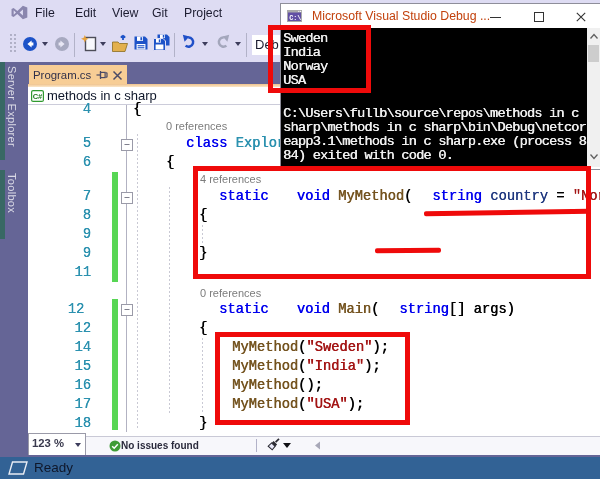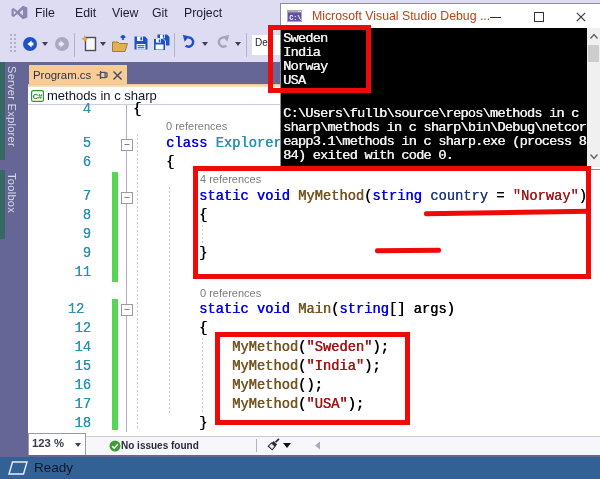--- a/index.html
+++ b/index.html
@@ -1,21 +1,21 @@
 <!DOCTYPE html>
 <html><head>
 <meta charset="utf-8">
 <style>
   html,body{margin:0;padding:0;}
   #page{position:relative;width:600px;height:479px;overflow:hidden;background:#fff;
         font-family:"Liberation Sans",sans-serif;}
   .abs{position:absolute;}
   .mono{font-family:"Liberation Mono",monospace;}
   .code{font-family:"Liberation Mono",monospace;font-size:13.75px;line-height:19px;white-space:pre;color:#000;text-shadow:0.4px 0 0 currentColor;}
-  .k{color:#0000ee;} .t{color:#2b91af;} .m{color:#74531f;} .p{color:#1f377f;} .s{color:#a31515;}
+  .k{color:#0000ee;margin-left:20px;} .t{color:#2b91af;} .m{color:#74531f;} .p{color:#1f377f;} .s{color:#a31515;}
   .ln{font-family:"Liberation Mono",monospace;font-size:13.75px;line-height:19px;color:#2b91af;text-align:right;width:30px;text-shadow:0.3px 0 0 currentColor;}
   .cl{font-size:11px;color:#7c7c7c;line-height:15px;}
   .red{border:5px solid #ef0a0a;}
   .caret{width:0;height:0;border-left:3.5px solid transparent;border-right:3.5px solid transparent;border-top:4px solid #3d3d5c;}
   .sep{width:1px;background:#b2b2c8;}
 </style>
 </head>
 <body>
 <div id="page">
 
@@ -101,21 +101,21 @@
     <div class="abs caret" style="left:202px;top:14px;"></div>
 
     <svg class="abs" style="left:215px;top:6px;" width="15" height="15" viewBox="0 0 15 15">
       <path d="M8.8 3.5 A4.6 4.6 0 1 0 11.4 11.6" stroke="#a4a7bc" stroke-width="2.5" fill="none"></path>
       <polygon points="14.2,0.8 7.6,2.6 12.4,7.8" fill="#a4a7bc"></polygon>
     </svg>
     <div class="abs caret" style="left:235px;top:14px;"></div>
     <div class="abs sep" style="left:246px;top:5px;height:24px;"></div>
 
     <div class="abs" style="left:252px;top:7px;width:28px;height:20px;background:#fff;"></div>
-    <div class="abs" style="left:255px;top:9px;font-size:10px;color:#1c1c30;text-align:right;">Deb</div>
+    <div class="abs" style="left:255px;top:9px;font-size:13px;color:#1c1c30;text-align:right;">Deb</div>
   </div>
 
   <div class="abs" style="left:0;top:62px;width:600px;height:26px;background:#656596;"></div>
 
   <div class="abs" style="left:0;top:62px;width:28px;height:393px;background:#656596;"></div>
 
   <div class="abs" style="left:0;top:62px;width:5px;height:98px;background:#386864;"></div>
   <div class="abs" style="left:6px;top:66px;font-size:11px;color:#dadae6;writing-mode:vertical-rl;letter-spacing:0.3px;">Server Explorer</div>
 
   <div class="abs" style="left:0;top:170px;width:5px;height:69px;background:#386864;"></div>

